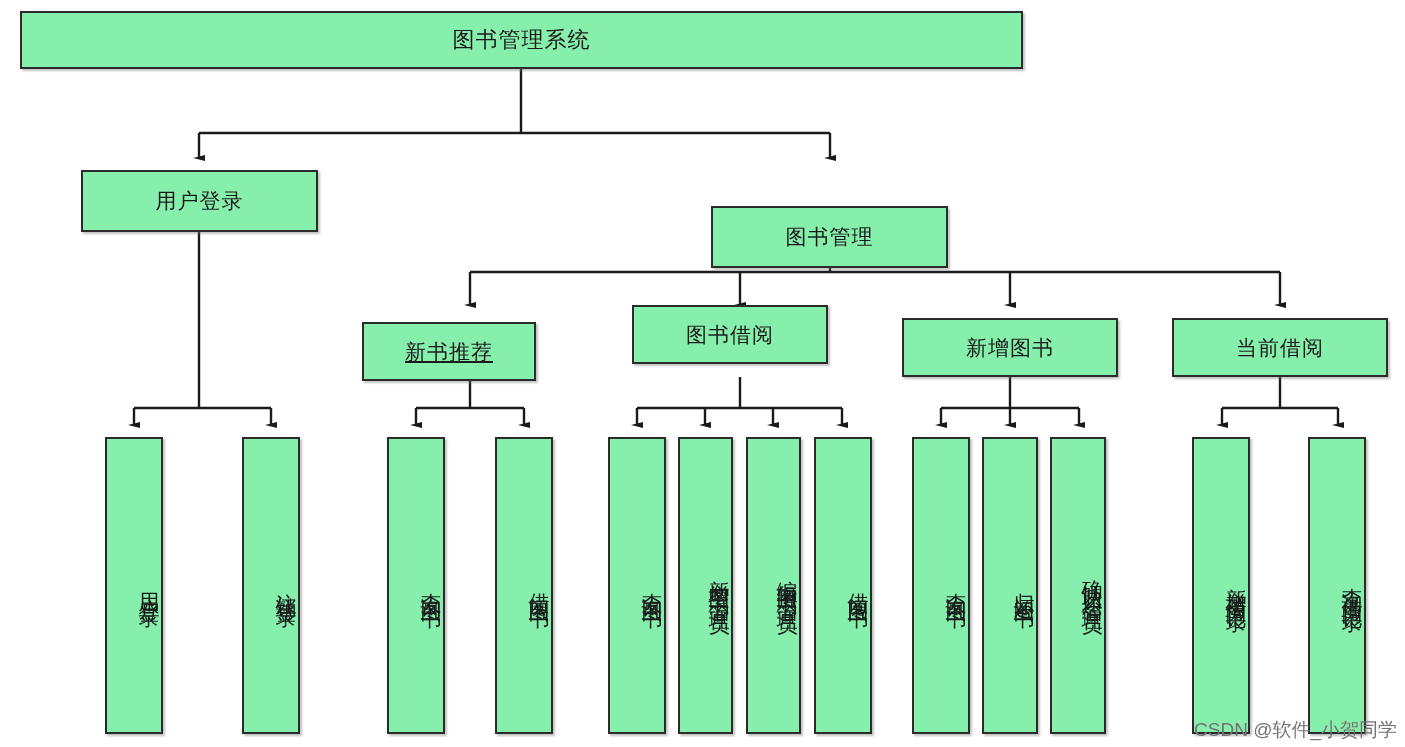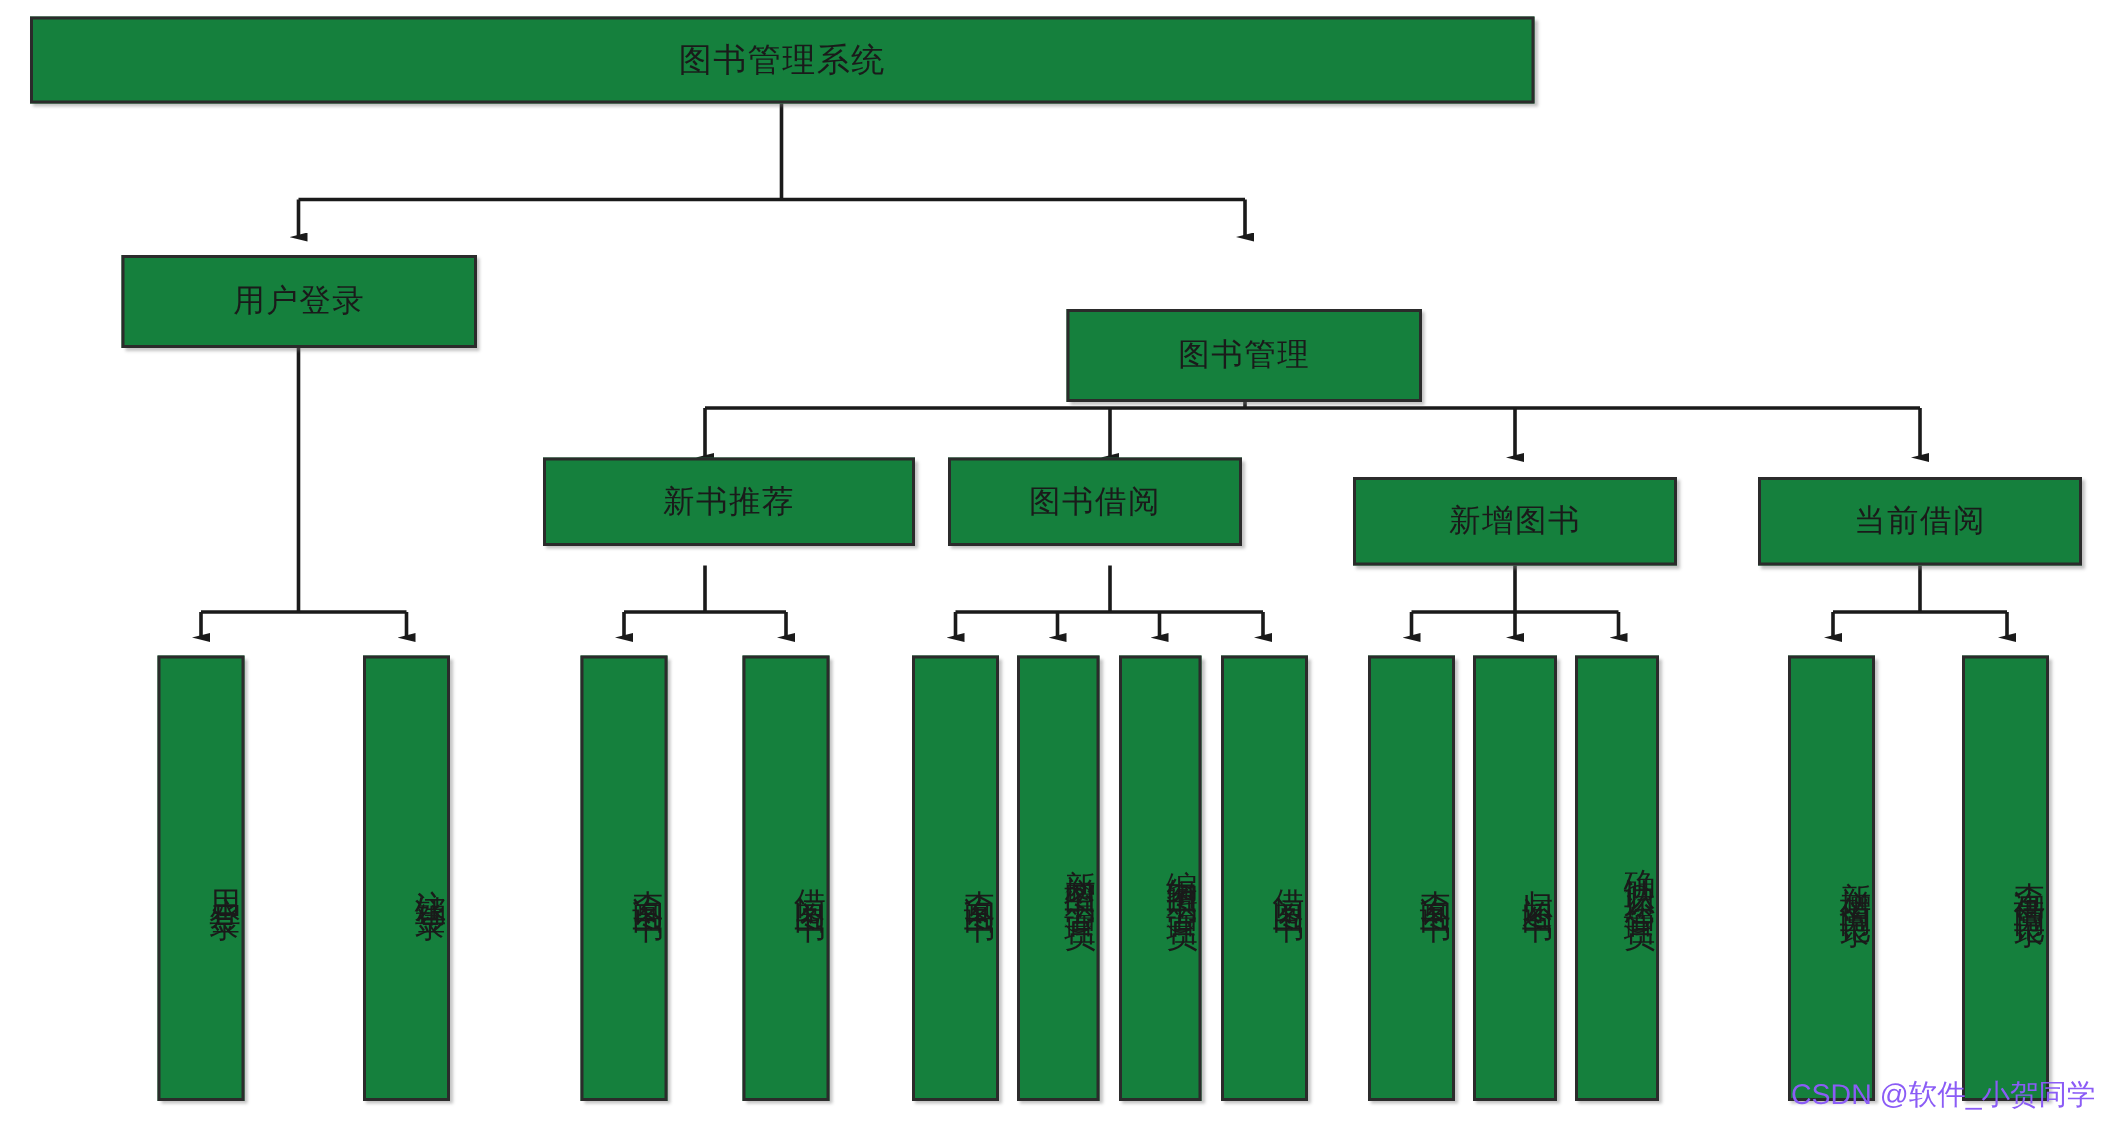--- a/index.html
+++ b/index.html
@@ -19,21 +19,21 @@
     position: absolute;
     left: 0;
     top: 0;
     width: 1405px;
     height: 747px;
     pointer-events: none;
   }
   .node {
     position: absolute;
     box-sizing: border-box;
-    background: #15803d;
+    background: #86efac;
     border: 2px solid #2b2b2b;
     box-shadow: 2px 2px 2px rgba(120,120,120,0.45);
     display: flex;
     align-items: center;
     justify-content: center;
     color: #1a1a1a;
     z-index: 2;
   }
   .node.horiz {
     font-size: 21px;
@@ -54,21 +54,21 @@
     justify-content: center;
   }
   .node.vert.top-align {
     align-items: flex-start;
   }
   .watermark {
     position: absolute;
     right: 8px;
     bottom: 4px;
     font-size: 19px;
-    color: #8b5cf6;
+    color: #737373;
     white-space: nowrap;
     z-index: 5;
     font-family: "Liberation Sans", "DejaVu Sans", sans-serif;
   }
 </style>
 </head>
 <body>
 
 <div id="canvas">
 
@@ -120,21 +120,21 @@
       <path d="M1222,408 L1222,425" marker-end="url(#arrow)"></path>
       <path d="M1338,408 L1338,425" marker-end="url(#arrow)"></path>
     </g>
   </svg>
 
   <div class="node root horiz" style="left:20px; top:11px; width:1003px; height:58px;">图书管理系统</div>
 
   <div class="node horiz" style="left:81px; top:170px; width:237px; height:62px;">用户登录</div>
   <div class="node horiz" style="left:711px; top:170px; width:237px; height:62px;margin-top:36px;">图书管理</div>
 
-  <div class="node horiz" style="left:362px; top:305px; width:248px; height:59px;">新书推荐</div>
+  <div class="node horiz" style="left:362px; top:322px; width:174px; height:59px;text-decoration:underline;">新书推荐</div>
   <div class="node horiz" style="left:632px; top:305px; width:196px; height:59px;text-align:center;">图书借阅</div>
   <div class="node horiz" style="left:902px; top:318px; width:216px; height:59px;">新增图书</div>
   <div class="node horiz" style="left:1172px; top:318px; width:216px; height:59px;">当前借阅</div>
 
   <div class="node vert" style="left:105px; top:437px; width:58px; height:297px;">用户登录</div>
   <div class="node vert" style="left:242px; top:437px; width:58px; height:297px;">注销登录</div>
 
   <div class="node vert" style="left:387px; top:437px; width:58px; height:297px;">查询图书</div>
   <div class="node vert" style="left:495px; top:437px; width:58px; height:297px;">借阅图书</div>
 

